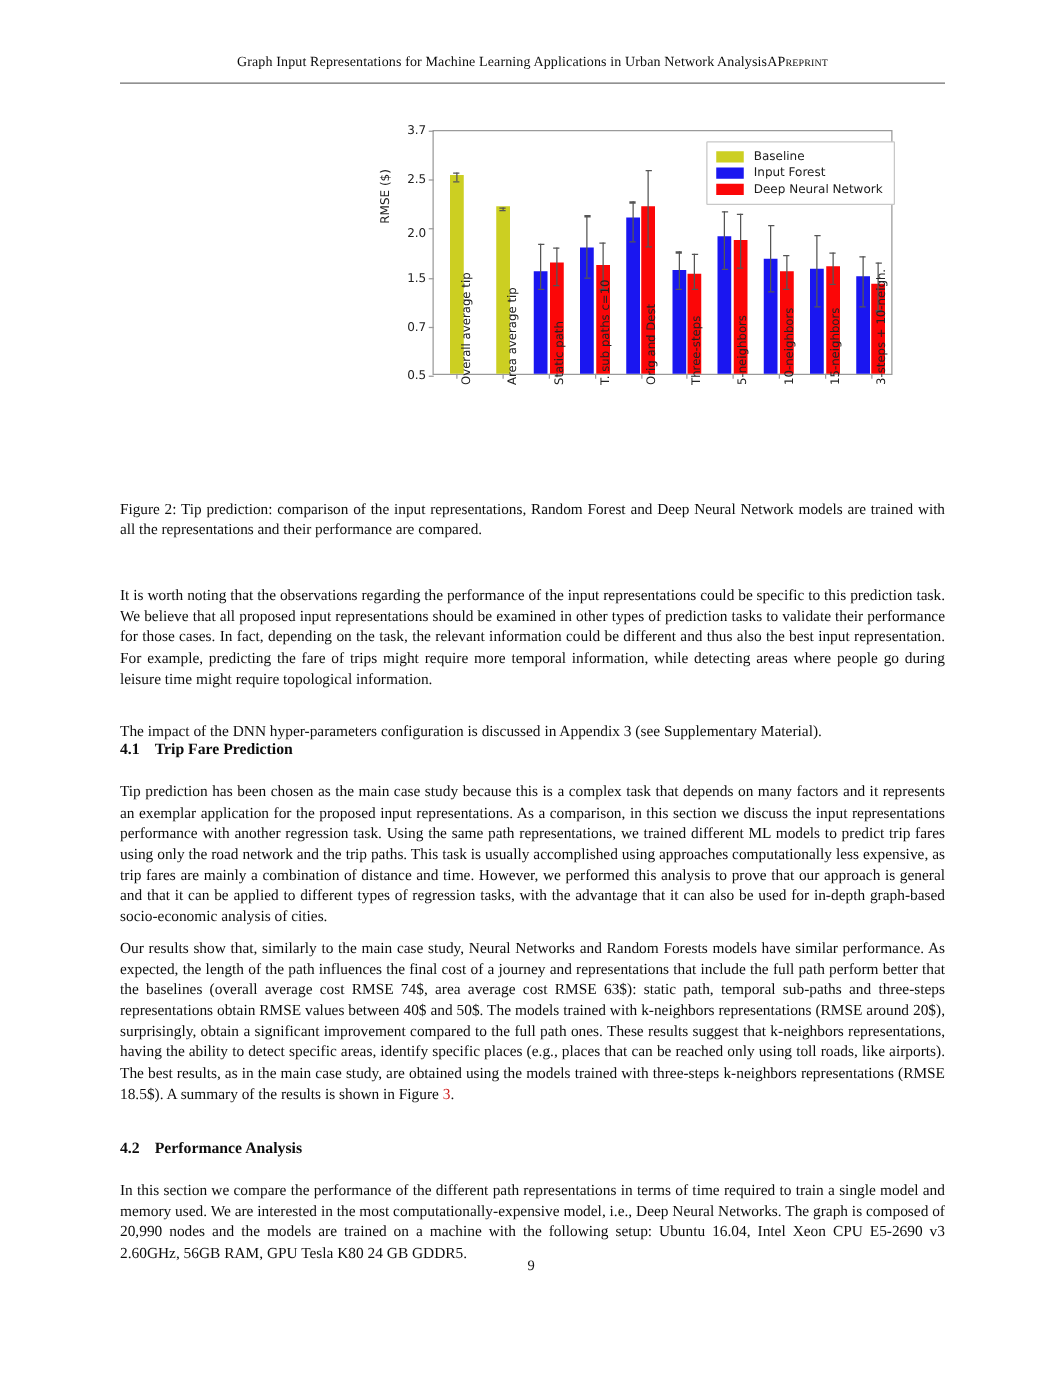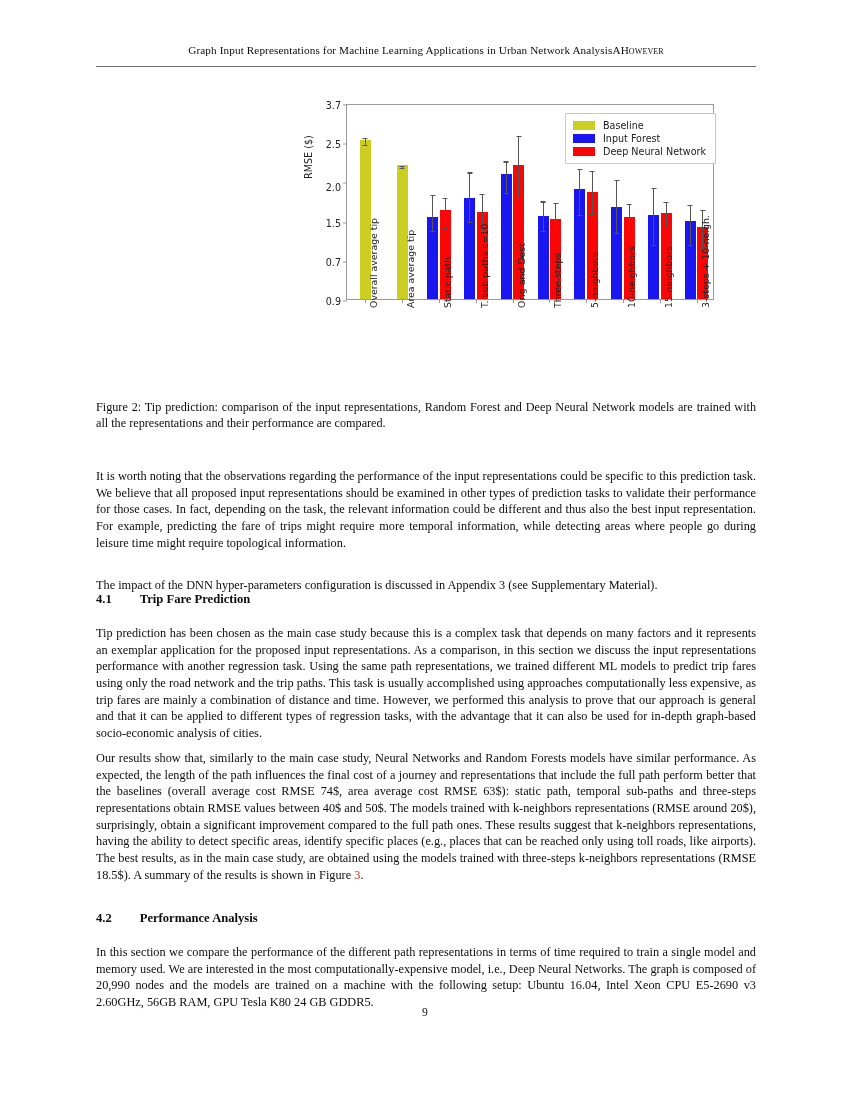--- a/index.html
+++ b/index.html
@@ -120,43 +120,43 @@
     font-size:12.2px; line-height:1.30; text-align:justify;
   }
   .para {
     position:absolute; left:96px; width:660px;
     font-size:12.3px; line-height:1.355; text-align:justify;
   }
   .sechead {
     position:absolute; left:96px; width:660px;
     font-size:12.6px; font-weight:bold;
   }
-  .sechead .num { margin-right:28px; }
+  .sechead .num { margin-right:12px; }
   .ref { color:#d01f1f; }
   .pagenum {
     position:absolute; left:0; top:1006px; width:850px;
     text-align:center; font-size:11.6px; color:#111;
   }
 </style>
 </head>
 <body>
 
 <div class="page">
 
   <div class="header">
-    <span class="ttl">Graph Input Representations for Machine Learning Applications in Urban Network Analysis</span><span>A</span><span class="sc">However</span>
+    <span class="ttl">Graph Input Representations for Machine Learning Applications in Urban Network Analysis</span><span>A</span><span class="sc">Preprint</span>
   </div>
   <div class="header-rule"></div>
 
   <div class="figure">
     <div class="plotwrap">
       <div class="axes" id="axes">
         <div class="ylabel">RMSE ($)</div>
         <div id="yticks">
-            <div class="ytick" style="top: 196px;">0.9</div>
+            <div class="ytick" style="top: 196px;">0.5</div>
             <div class="ytickmark" style="top: 196px;"></div>
             <div class="ytick" style="top: 156.8px;">0.7</div>
             <div class="ytickmark" style="top: 156.8px;"></div>
             <div class="ytick" style="top: 117.6px;">1.5</div>
             <div class="ytickmark" style="top: 117.6px;"></div>
             <div class="ytick" style="top: 82px;">2.0</div>
             <div class="ytickmark" style="top: 78.4px;"></div>
             <div class="ytick" style="top: 39.2px;">2.5</div>
             <div class="ytickmark" style="top: 39.2px;"></div>
             <div class="ytick" style="top: 0px;">3.7</div>

